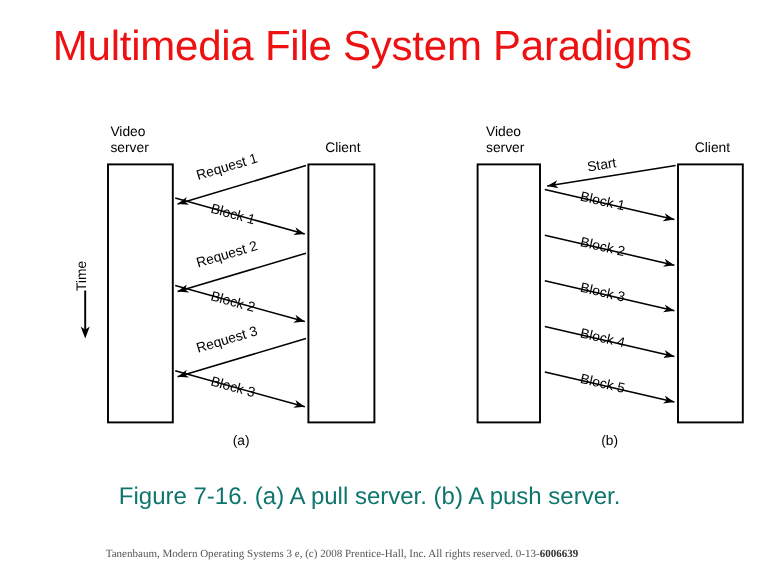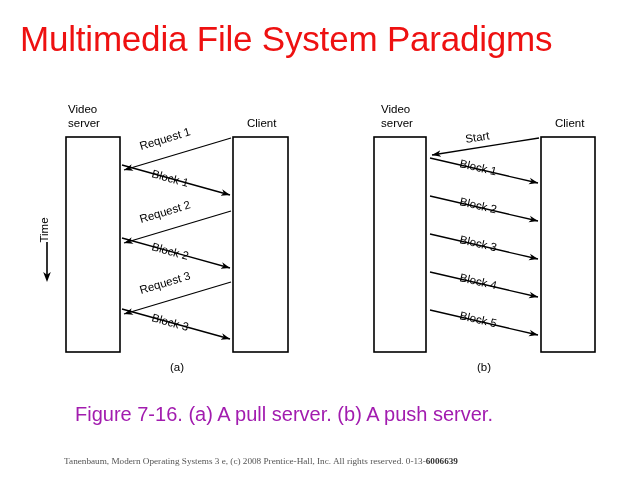--- a/index.html
+++ b/index.html
@@ -11,20 +11,21 @@
     width: 638px;
     height: 478px;
     position: relative;
     overflow: hidden;
     font-family: "Liberation Sans", sans-serif;
   }
   .slide {
     position: absolute;
     inset: 0;
     background: #ffffff;
+    margin-left: 24px;
   }
 
   
   #slide-title {
     position: absolute;
     left: 20px;
     top: 19px;
     width: 600px;
     font-size: 35px;
     line-height: 40px;
@@ -49,21 +50,21 @@
 
   
   #figure-caption {
     position: absolute;
     left: 0;
     top: 402px;
     width: 568px;
     text-align: center;
     font-size: 20px;
     line-height: 24px;
-    color: #a21caf;
+    color: #0f766e;
     font-family: "Liberation Sans", sans-serif;
   }
 
   
   #footer-bar {
     position: absolute;
     left: 0;
     top: 455px;
     width: 522px;
     text-align: center;

